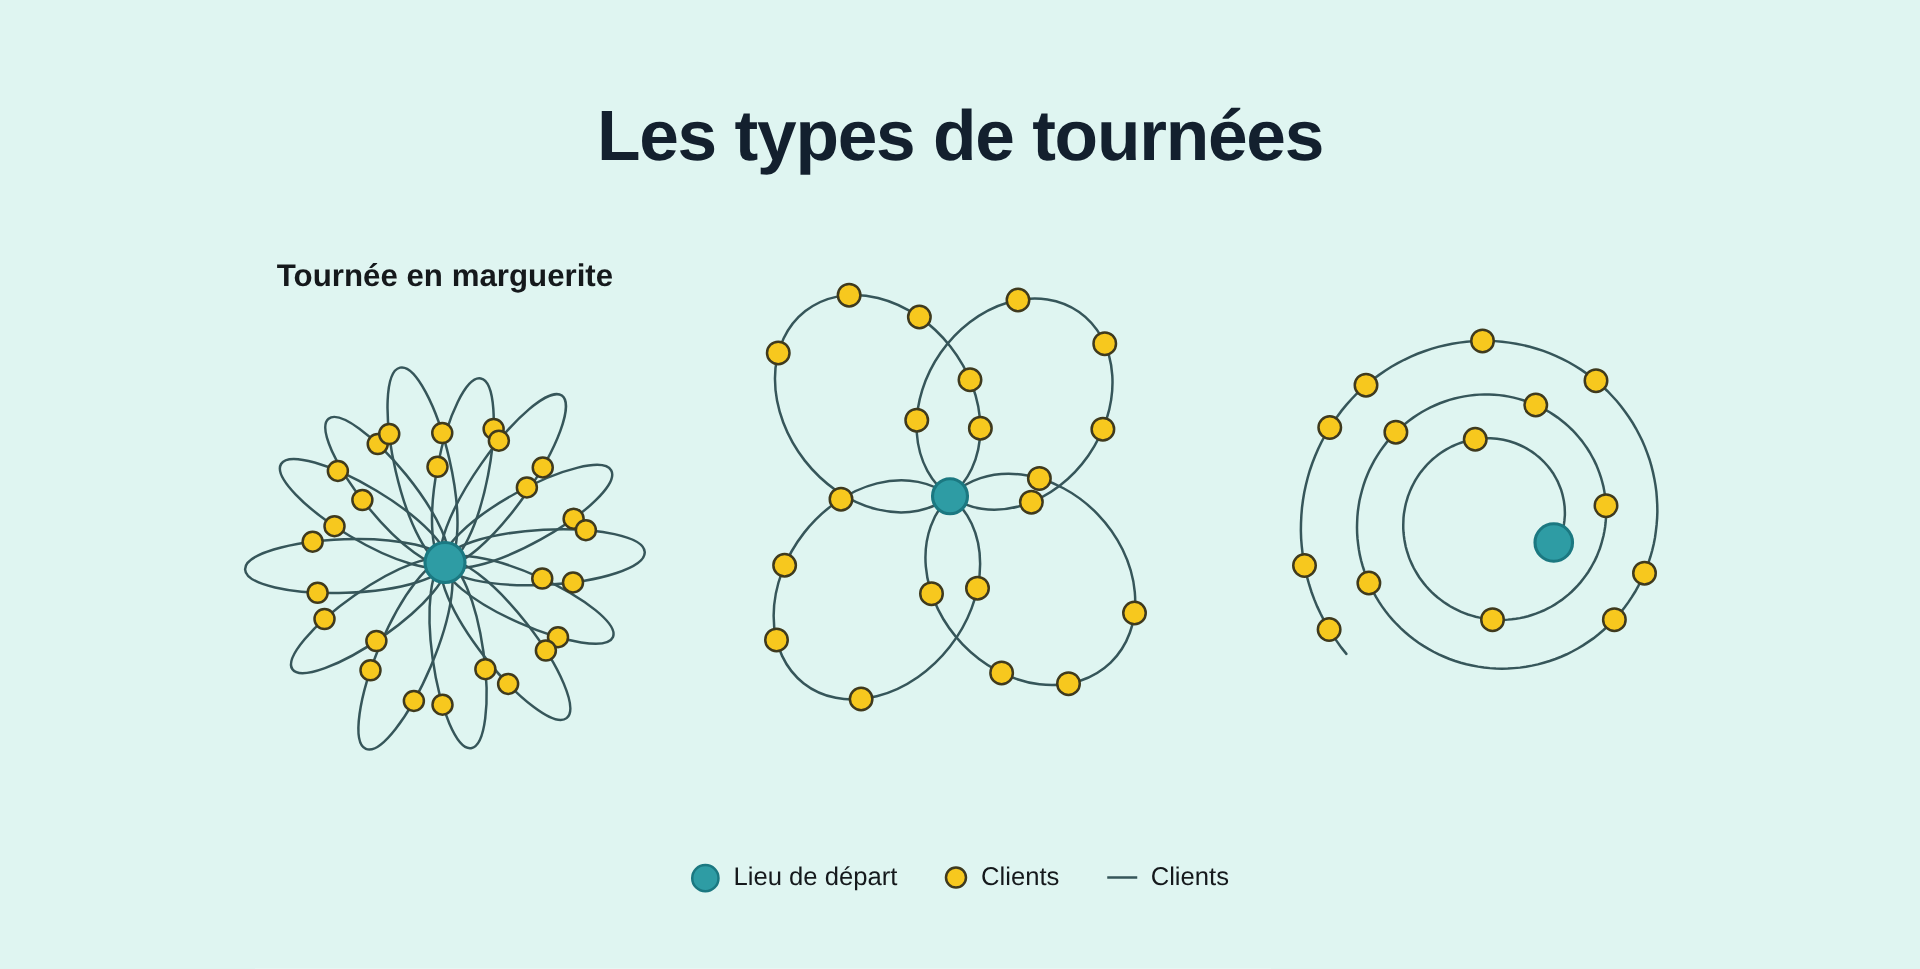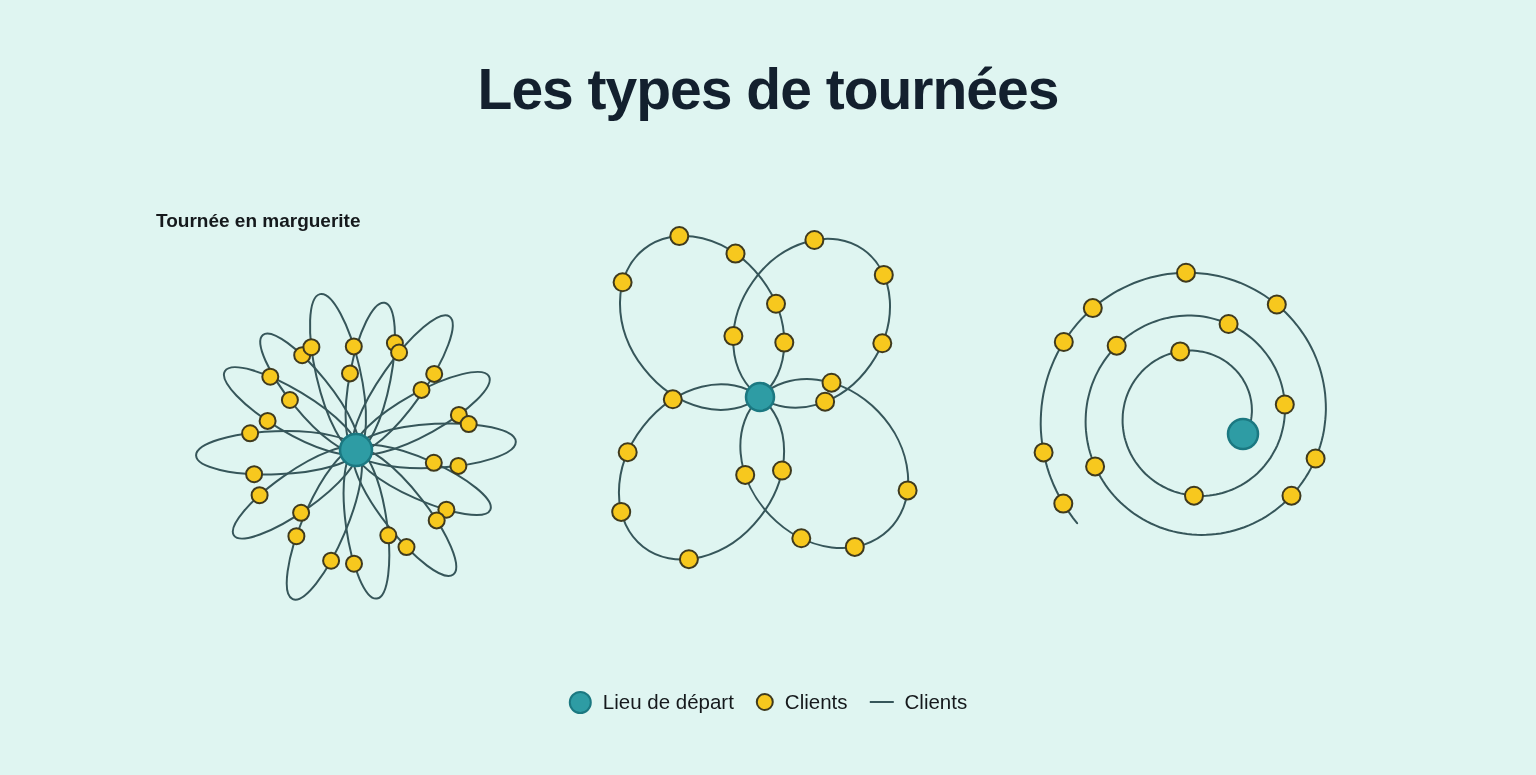--- a/index.html
+++ b/index.html
@@ -4,38 +4,38 @@
 <style>
   html,body{margin:0;padding:0;}
   .stage{
     position:relative;
     width:1536px;height:775px;
     background:var(--bg,#DFF5F1);
     font-family:"Liberation Sans","DejaVu Sans",sans-serif;
     overflow:hidden;
   }
   .main-title{
-    position:absolute;top:56px;left:0;width:100%;
+    position:absolute;top:76px;left:0;width:100%;
     margin:0;text-align:center;
     font-size:57px;font-weight:700;letter-spacing:-1px;
     color:var(--title-color,#13202E);
   }
   .panel{position:absolute;top:205px;}
   .panel h2{
     margin:0 0 15px 0;height:32px;line-height:32px;
-    text-align:left;font-size:19px;font-weight:600;
+    text-align:center;font-size:25px;font-weight:600;
     color:var(--text-color,#15191C);
   }
   .panel svg{display:block;}
   .panel-marguerite{left:156px;width:400px;}
   .panel-trefle{left:560px;width:400px;}
   .panel-escargot{left:990px;width:410px;}
   .legend{
     position:absolute;top:690px;left:50%;transform:translateX(-50%);
-    display:flex;align-items:center;gap:22px;justify-content:space-between;
+    display:flex;align-items:center;gap:38px;justify-content:space-between;
   }
   .legend-item{display:flex;align-items:center;gap:11px;}
   .legend-item span.lbl{
     font-size:20.5px;font-weight:400;color:var(--text-color,#15191C);white-space:nowrap;
   }
   .marker{display:inline-block;box-sizing:border-box;}
   .marker.depot{
     width:23px;height:23px;border-radius:50%;
     background:var(--depot-fill,#2E9CA4);border:2px solid var(--depot-stroke,#1B7881);
   }

